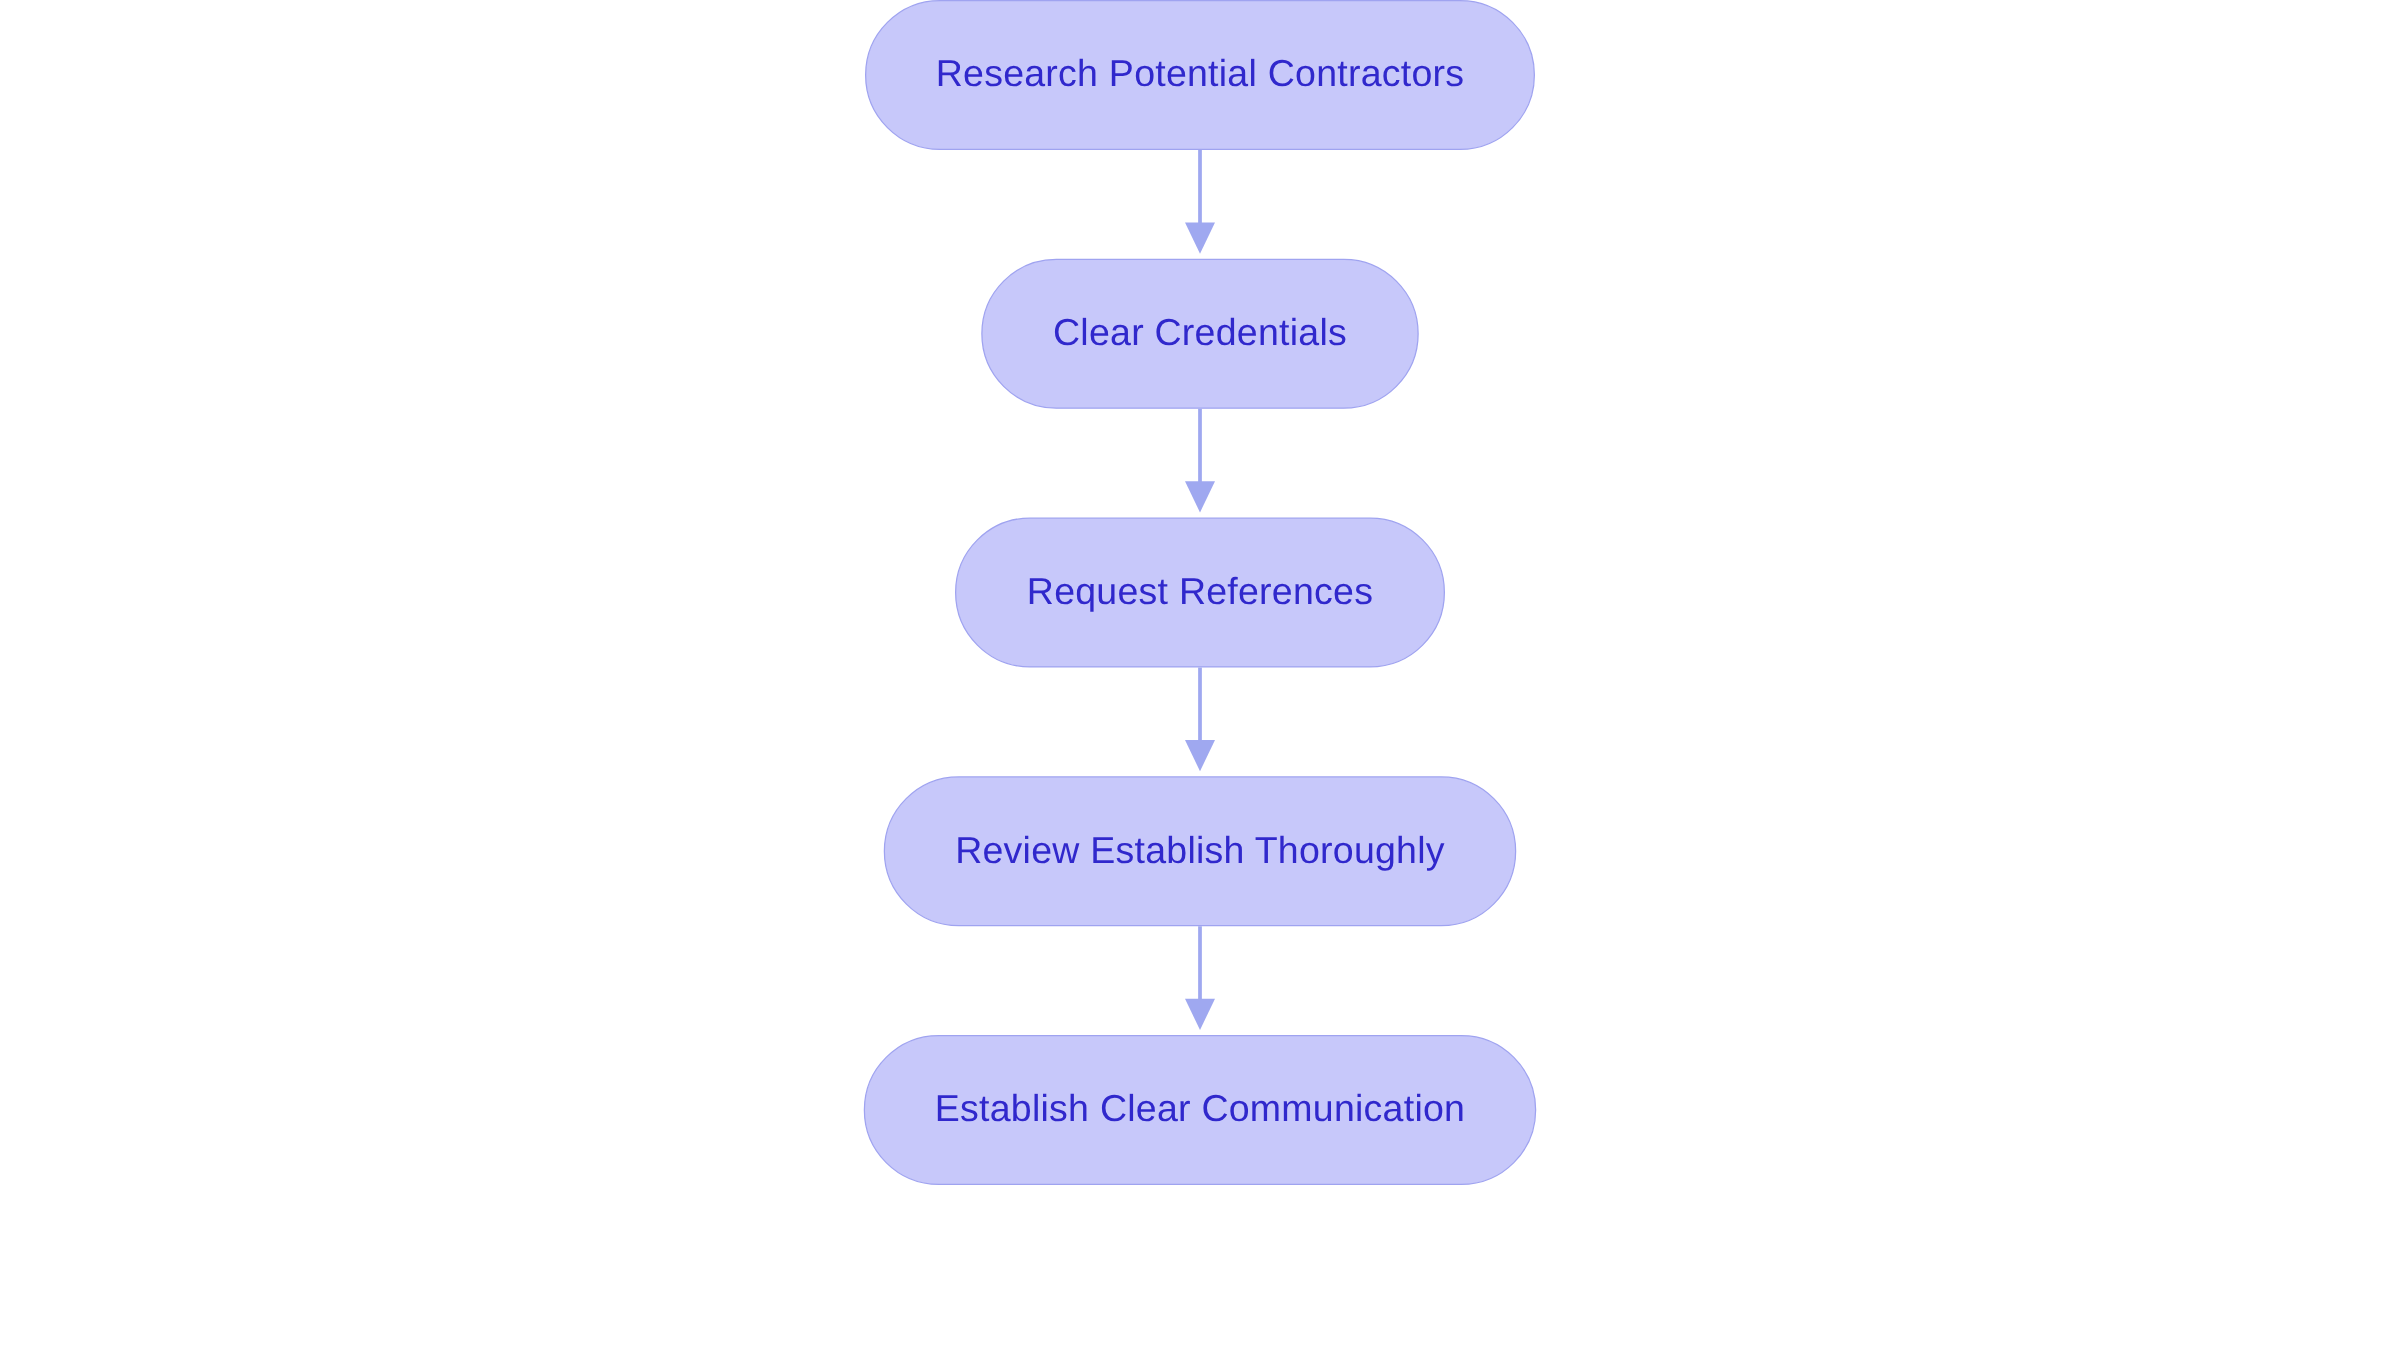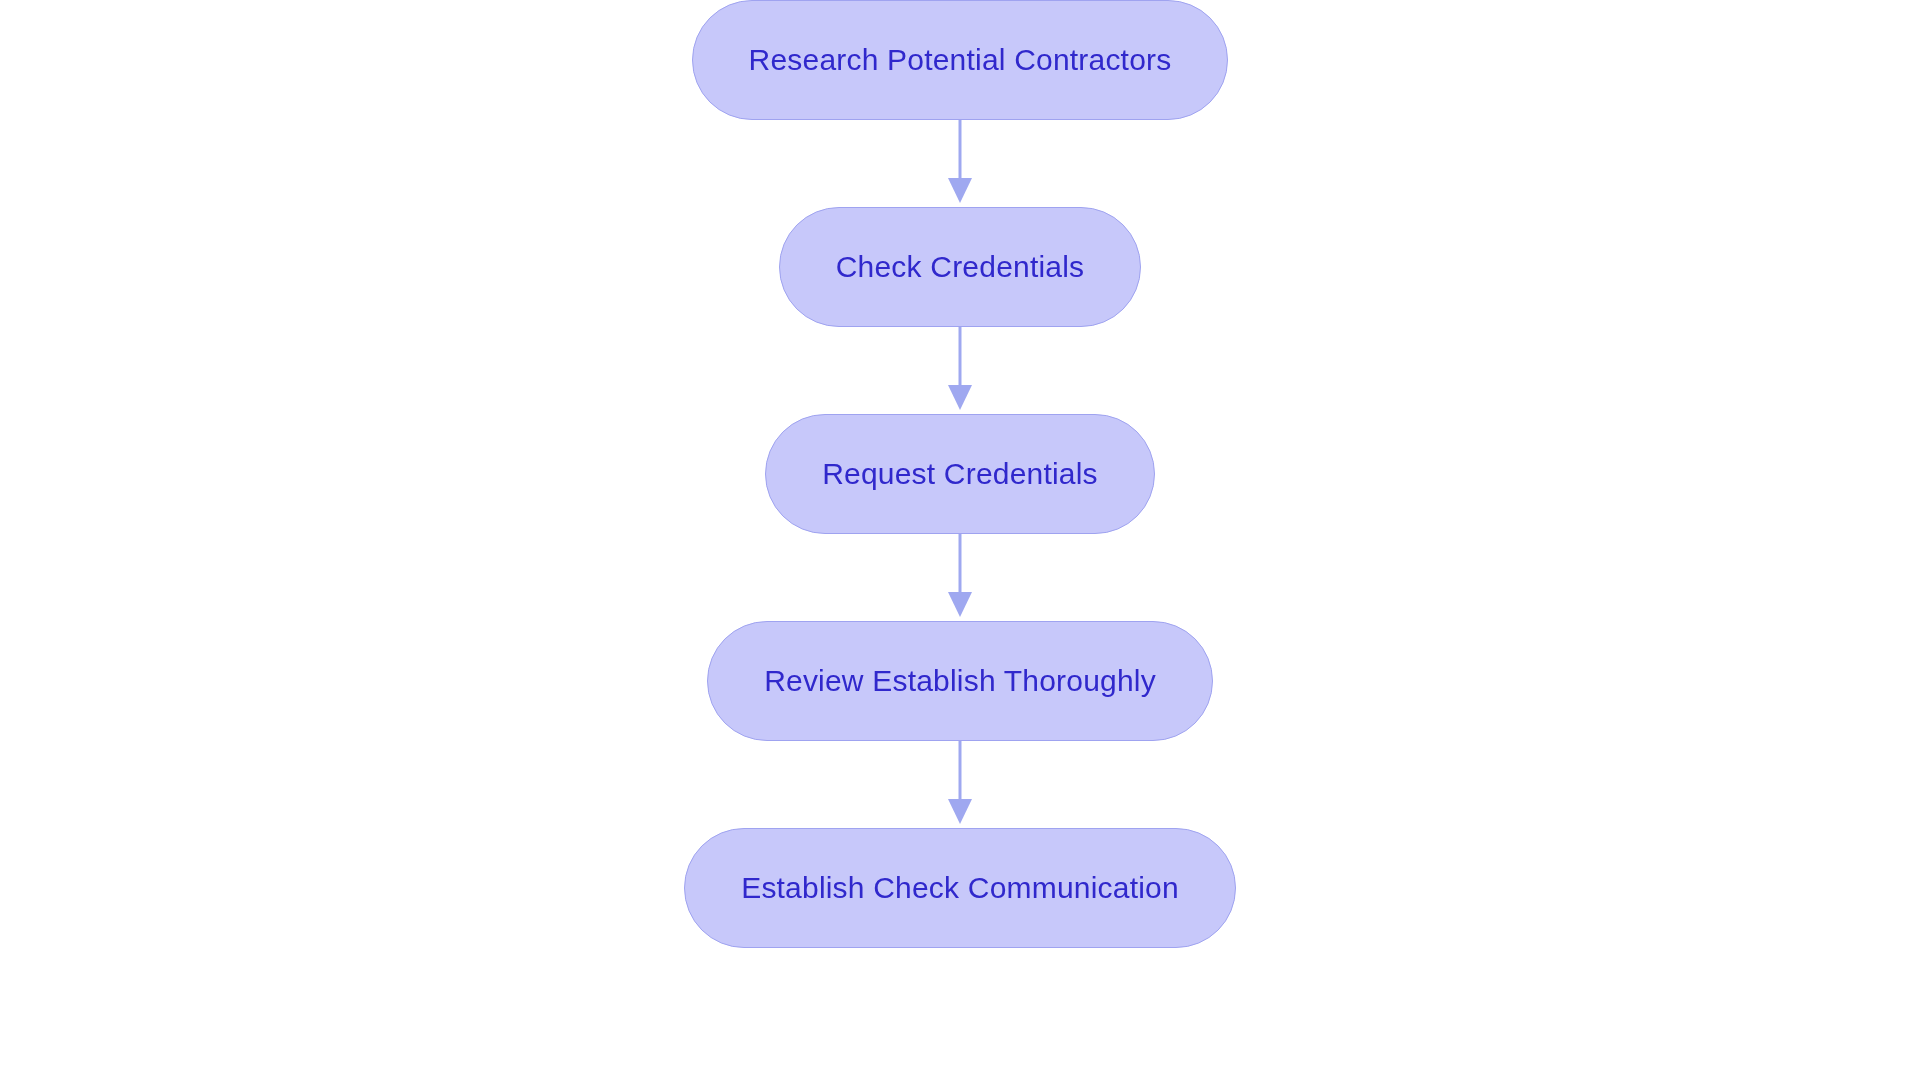--- a/index.html
+++ b/index.html
@@ -80,32 +80,32 @@
     </div>
 
     <div class="flow-connector">
       <svg width="40" height="87" viewBox="0 0 40 87" aria-hidden="true">
         <line x1="20" y1="0" x2="20" y2="62" stroke="#9fa8f0" stroke-width="3"></line>
         <polygon points="8,58 32,58 20,83" fill="#9fa8f0"></polygon>
       </svg>
     </div>
 
     <div class="flow-node">
-      <span class="node-label">Check Credentials</span>
+      <span class="node-label">Clear Credentials</span>
     </div>
 
     <div class="flow-connector">
       <svg width="40" height="87" viewBox="0 0 40 87" aria-hidden="true">
         <line x1="20" y1="0" x2="20" y2="62" stroke="#9fa8f0" stroke-width="3"></line>
         <polygon points="8,58 32,58 20,83" fill="#9fa8f0"></polygon>
       </svg>
     </div>
 
     <div class="flow-node">
-      <span class="node-label">Request Credentials</span>
+      <span class="node-label">Request References</span>
     </div>
 
     <div class="flow-connector">
       <svg width="40" height="87" viewBox="0 0 40 87" aria-hidden="true">
         <line x1="20" y1="0" x2="20" y2="62" stroke="#9fa8f0" stroke-width="3"></line>
         <polygon points="8,58 32,58 20,83" fill="#9fa8f0"></polygon>
       </svg>
     </div>
 
     <div class="flow-node">
@@ -113,17 +113,17 @@
     </div>
 
     <div class="flow-connector">
       <svg width="40" height="87" viewBox="0 0 40 87" aria-hidden="true">
         <line x1="20" y1="0" x2="20" y2="62" stroke="#9fa8f0" stroke-width="3"></line>
         <polygon points="8,58 32,58 20,83" fill="#9fa8f0"></polygon>
       </svg>
     </div>
 
     <div class="flow-node">
-      <span class="node-label">Establish Check Communication</span>
+      <span class="node-label">Establish Clear Communication</span>
     </div>
 
   </div>
 </div>
 
 </body></html>

